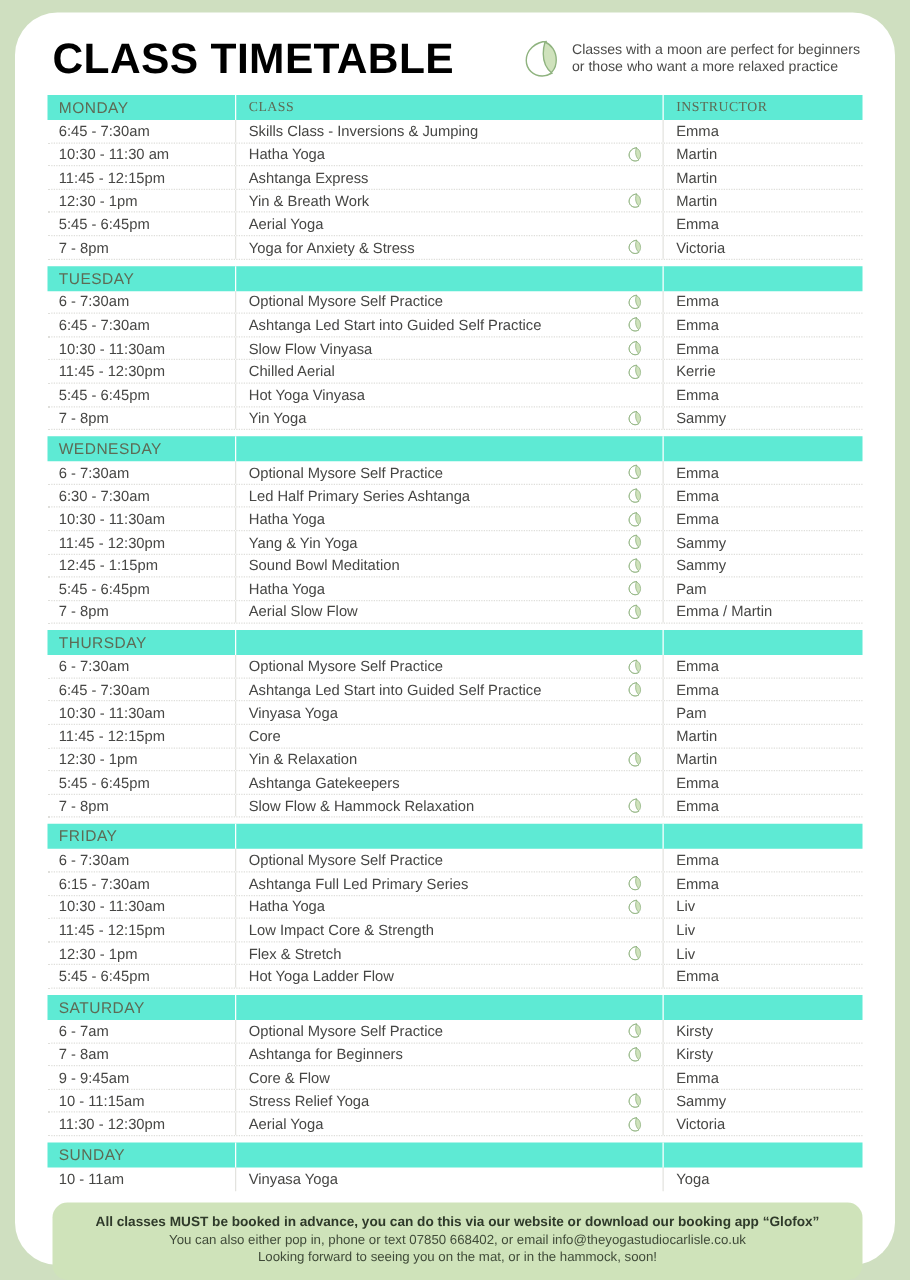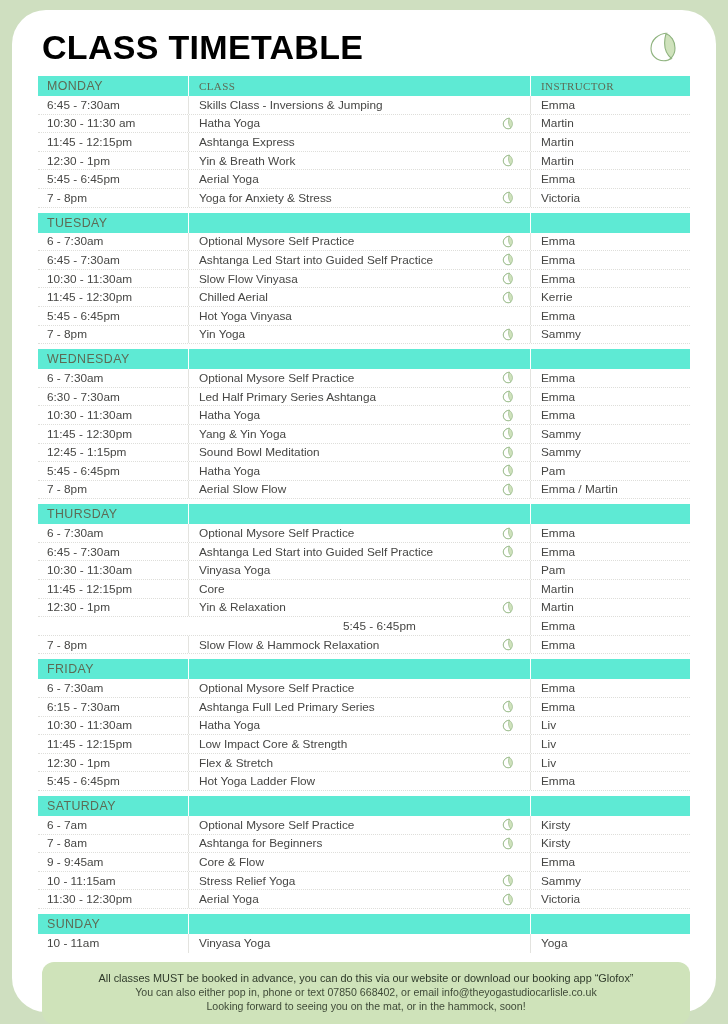--- a/index.html
+++ b/index.html
@@ -171,40 +171,44 @@
     margin-top: 9px;
     margin-left: 4px;
     width: 648px;
     background: #cfe3ba;
     border-radius: 12px;
     padding: 9px 14px 10px 14px;
     text-align: center;
   }
 
   .footer-line { font-size: 10.6px; line-height: 14.4px; color: #3f4a38; }
-  .footer-line.bold { font-weight: normal; color: #2f3a2a; font-size: 10.9px; }
+  .footer-line.bold { font-weight: bold; color: #2f3a2a; font-size: 10.9px; }
 </style>
 </head>
 <body>
 
 <div class="page">
   <div class="card">
 
     <div class="header">
       <div class="title">CLASS TIMETABLE</div>
       <div class="note">
         <div class="note-moon">
           <svg viewBox="0 0 34 34" xmlns="http://www.w3.org/2000/svg">
             <path d="M22.5 3.2 C13.0 3.2 6.0 10.2 6.0 18.4 C6.0 25.4 11.6 30.8 18.6 30.8
                      C25.6 30.8 30.0 25.2 30.0 18.0 C30.0 11.0 26.0 5.6 21.0 3.6
                      C20.2 6.4 19.6 9.6 19.6 13.0 C19.6 19.4 22.4 25.2 26.6 28.6
                      C24.4 30.0 21.8 30.8 18.8 30.8 C11.8 30.8 6.0 25.2 6.0 18.2
                      C6.0 10.6 13.2 3.2 22.5 3.2 Z" fill="#cfe2bc" stroke="#8fb37f" stroke-width="1.1"></path>
           </svg>
         </div>
+        <div class="note-text">
+          <div>Classes with a moon are perfect for beginners</div>
+          <div>or those who want a more relaxed practice</div>
+        </div>
       </div>
     </div>
 
     <div class="table" id="table-root">
         <div class="day-head is-cols">
           <div class="cell-time">MONDAY</div>
           <div class="cell-class">CLASS</div>
           <div class="cell-moon"></div>
           <div class="cell-instr">INSTRUCTOR</div>
         </div>
@@ -440,20 +444,21 @@
           <div class="cell-class">Yin &amp; Relaxation</div>
           <div class="cell-moon">
             <svg viewBox="0 0 34 34" xmlns="http://www.w3.org/2000/svg">
               <path d="M22.5 3.2 C13.0 3.2 6.0 10.2 6.0 18.4 C6.0 25.4 11.6 30.8 18.6 30.8 C25.6 30.8 30.0 25.2 30.0 18.0 C30.0 11.0 26.0 5.6 21.0 3.6 C20.2 6.4 19.6 9.6 19.6 13.0 C19.6 19.4 22.4 25.2 26.6 28.6 C24.4 30.0 21.8 30.8 18.8 30.8 C11.8 30.8 6.0 25.2 6.0 18.2 C6.0 10.6 13.2 3.2 22.5 3.2 Z" fill="#cfe2bc" stroke="#8fb37f" stroke-width="1.6"></path>
             </svg>
           </div>
           <div class="cell-instr">Martin</div>
         </div>
         <div class="row">
           <div class="cell-time">5:45 - 6:45pm</div>
+          <div class="cell-class">Ashtanga Gatekeepers</div>
           <div class="cell-moon"></div>
           <div class="cell-instr">Emma</div>
         </div>
         <div class="row">
           <div class="cell-time">7 - 8pm</div>
           <div class="cell-class">Slow Flow &amp; Hammock Relaxation</div>
           <div class="cell-moon">
             <svg viewBox="0 0 34 34" xmlns="http://www.w3.org/2000/svg">
               <path d="M22.5 3.2 C13.0 3.2 6.0 10.2 6.0 18.4 C6.0 25.4 11.6 30.8 18.6 30.8 C25.6 30.8 30.0 25.2 30.0 18.0 C30.0 11.0 26.0 5.6 21.0 3.6 C20.2 6.4 19.6 9.6 19.6 13.0 C19.6 19.4 22.4 25.2 26.6 28.6 C24.4 30.0 21.8 30.8 18.8 30.8 C11.8 30.8 6.0 25.2 6.0 18.2 C6.0 10.6 13.2 3.2 22.5 3.2 Z" fill="#cfe2bc" stroke="#8fb37f" stroke-width="1.6"></path>
             </svg>

